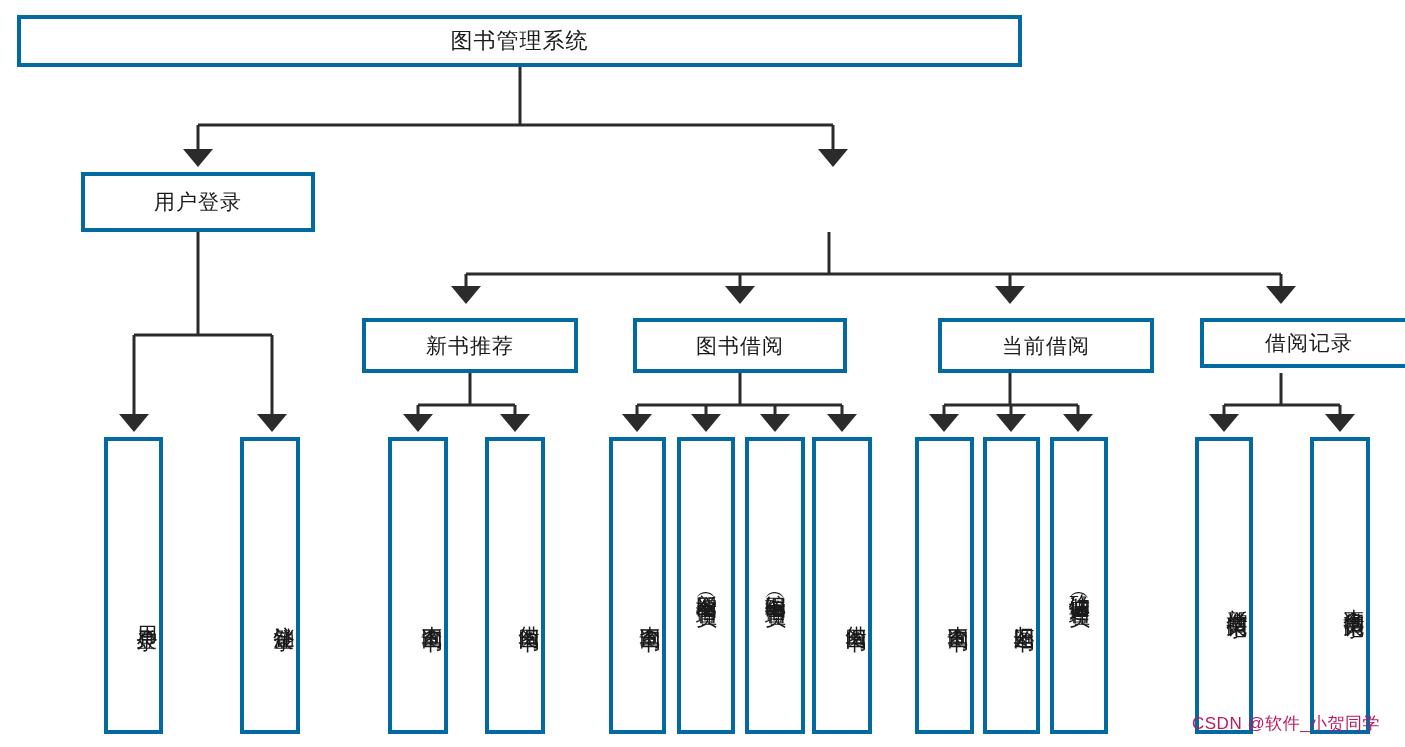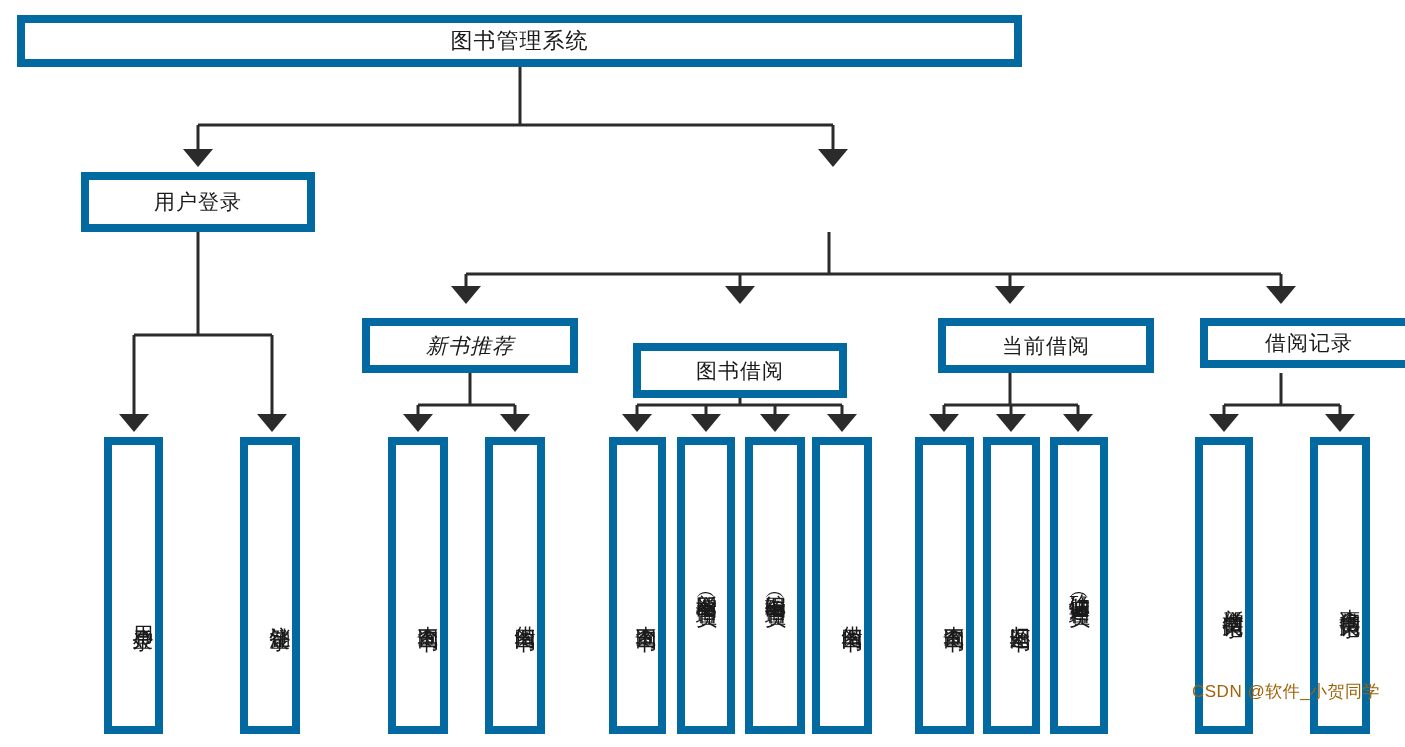--- a/index.html
+++ b/index.html
@@ -13,21 +13,21 @@
   #canvas {
     position: relative;
     width: 1405px;
     height: 747px;
     background: #ffffff;
     overflow: hidden;
   }
   .node {
     position: absolute;
     box-sizing: border-box;
-    border: 8px solid #0369a1;
+    border: 4px solid #0369a1;
     background: #ffffff;
     display: flex;
     align-items: center;
     justify-content: center;
     color: #1a1a1a;
   }
   .node-h {
     font-size: 21px;
     letter-spacing: 1px;
     white-space: nowrap;
@@ -53,23 +53,23 @@
     position: absolute;
     left: 0;
     top: 0;
     width: 1405px;
     height: 747px;
     pointer-events: none;
   }
   .watermark {
     position: absolute;
     left: 1192px;
-    top: 680px;
+    top: 712px;
     font-size: 17px;
-    color: #a16207;
+    color: #be185d;
     white-space: nowrap;
     letter-spacing: 0.5px;
   }
 </style>
 </head>
 <body>
 
 <div id="canvas">
 
   <svg class="links" viewBox="0 0 1405 747" xmlns="http://www.w3.org/2000/svg">
@@ -119,22 +119,22 @@
       <path d="M1224,405 L1340,405"></path>
       <path d="M1224,405 L1224,423" marker-end="url(#arrow)"></path>
       <path d="M1340,405 L1340,423" marker-end="url(#arrow)"></path>
     </g>
   </svg>
 
   <div class="node node-root" style="left:17px; top:15px; width:1005px; height:52px;">图书管理系统</div>
 
   <div class="node node-h" style="left:81px; top:172px; width:234px; height:60px;">用户登录</div>
 
-  <div class="node node-h" style="left:362px; top:318px; width:216px; height:55px;font-style:italic;">新书推荐</div>
-  <div class="node node-h" style="left:633px; top:318px; width:214px; height:55px;margin-top:25px;">图书借阅</div>
+  <div class="node node-h" style="left:362px; top:318px; width:216px; height:55px;">新书推荐</div>
+  <div class="node node-h" style="left:633px; top:318px; width:214px; height:55px;">图书借阅</div>
   <div class="node node-h" style="left:938px; top:318px; width:216px; height:55px;">当前借阅</div>
   <div class="node node-h" style="left:1200px; top:318px; width:218px; height:50px;">借阅记录</div>
 
   <div class="node node-v" style="left:104px; top:437px; width:59px; height:297px; padding-top:60px;">用户登录</div>
   <div class="node node-v" style="left:240px; top:437px; width:60px; height:297px; padding-top:60px;">注销登录</div>
 
   <div class="node node-v" style="left:388px; top:437px; width:60px; height:297px; padding-top:60px;">查询图书</div>
   <div class="node node-v" style="left:485px; top:437px; width:60px; height:297px; padding-top:60px;">借阅图书</div>
 
   <div class="node node-v" style="left:609px; top:437px; width:57px; height:297px; padding-top:60px;">查询图书</div>

